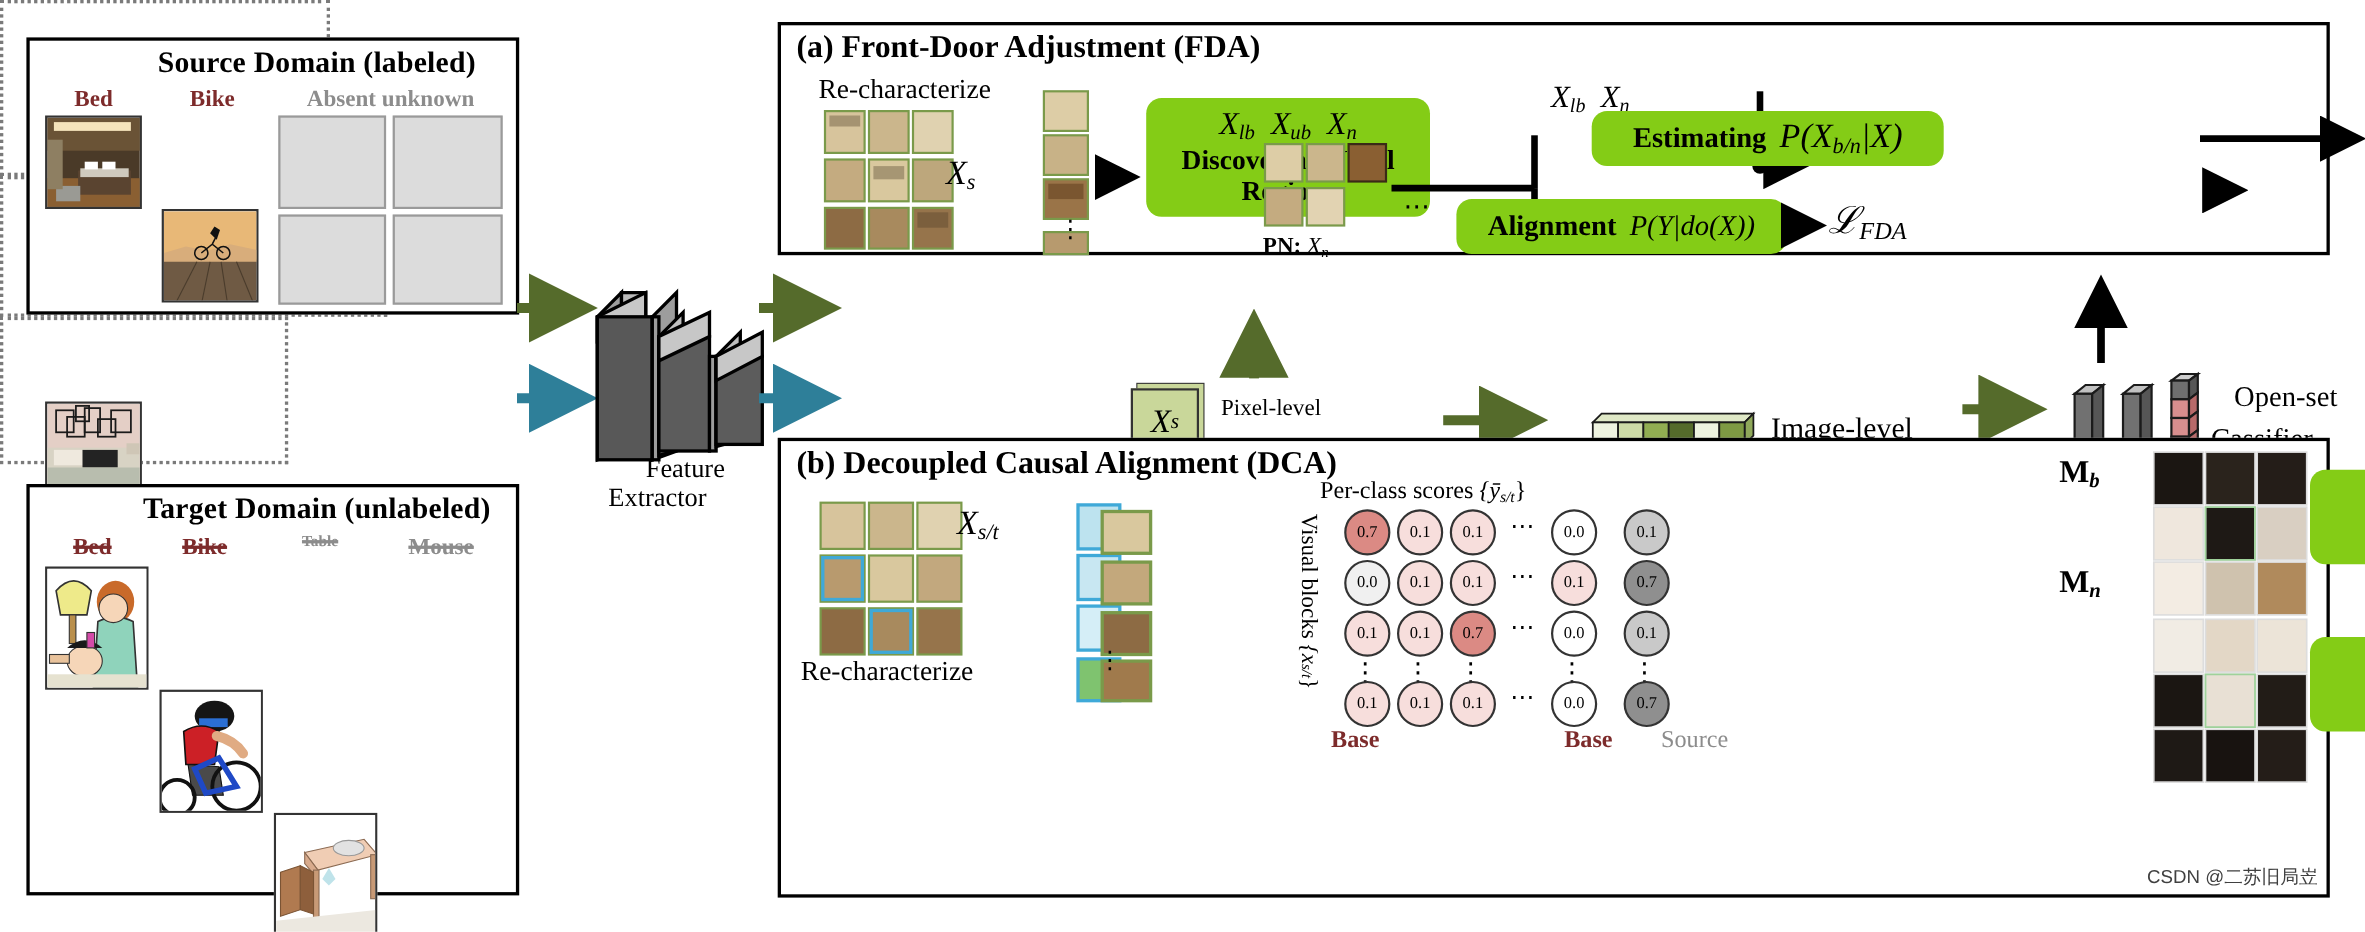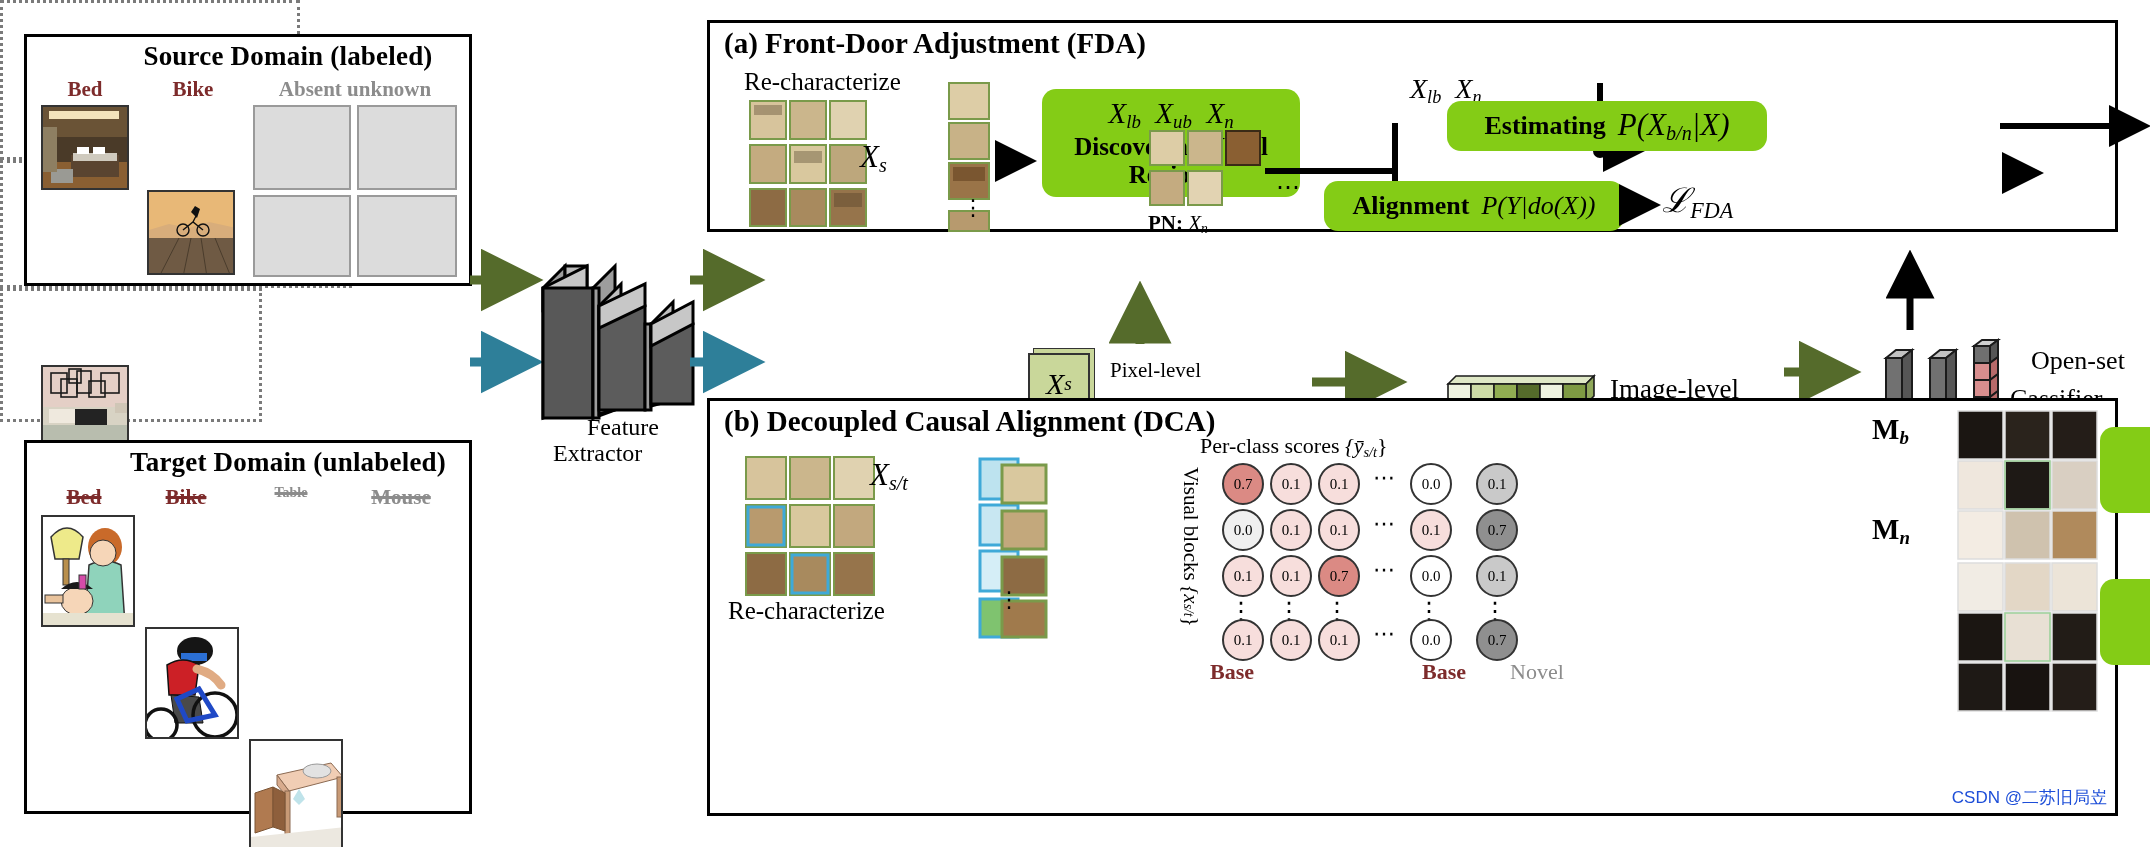--- a/index.html
+++ b/index.html
@@ -18,21 +18,21 @@
            align-items:center;justify-content:center;text-align:center;font-weight:bold;}
   .dotbox{box-sizing:border-box;border:3px dotted #7a7a7a;background:transparent;}
   .math{font-family:"Liberation Serif",serif;font-style:italic;}
   .sub{font-size:.65em;font-style:italic;vertical-align:-.25em;text-align:right;}
   .cell{box-sizing:border-box;border:2px solid #333;}
   svg{overflow:visible;}
   .circ{border:2px solid #aaa;border-radius:50%;display:flex;align-items:center;
         justify-content:center;font-weight:bold;font-style:italic;background:#fff;}
   .scorecirc{border:2px solid #333;border-radius:50%;display:flex;align-items:center;
              justify-content:center;font-size:15px;font-family:"Liberation Serif",serif;}
-  .wm{color:#1d4ed8;font-size:17px;font-family:"Liberation Sans",sans-serif;}
+  .wm{color:#404040;font-size:17px;font-family:"Liberation Sans",sans-serif;}
   .vert{writing-mode:vertical-rl;}
 </style>
 </head>
 <body>
 
 <div class="panel" style="left:24px;top:34px;width:448px;height:252px;">
   <div class="ttl" style="position:absolute;left:0;top:4px;width:100%;font-size:27px;">Source Domain (labeled)</div>
 
   <div class="cls-lbl maroon" style="position:absolute;left:12px;top:40px;width:92px;font-size:21px;">Bed</div>
   <div class="cls-lbl maroon" style="position:absolute;left:120px;top:40px;width:92px;font-size:21px;">Bike</div>
@@ -513,21 +513,21 @@
     <div class="scorecirc" style="position:absolute;left:48px;top:156px;width:38px;height:38px;background:#f7dedc;">0.1</div>
     <div class="scorecirc" style="position:absolute;left:96px;top:156px;width:38px;height:38px;background:#f7dedc;">0.1</div>
     <div style="position:absolute;left:142px;top:158px;width:40px;text-align:center;font-size:22px;">⋯</div>
     <div class="scorecirc" style="position:absolute;left:188px;top:156px;width:38px;height:38px;background:#fff;">0.0</div>
     <div class="scorecirc" style="position:absolute;left:254px;top:156px;width:38px;height:38px;background:#8f8f8f;">0.7</div>
   </div>
 
   <div class="maroon" style="position:absolute;left:500px;top:258px;font-size:22px;font-weight:bold;">Base</div>
 
   <div class="maroon" style="position:absolute;left:712px;top:258px;font-size:22px;font-weight:bold;">Base</div>
-  <div class="grey" style="position:absolute;left:800px;top:258px;font-size:22px;">Novel</div>
+  <div class="grey" style="position:absolute;left:800px;top:258px;font-size:22px;">Source</div>
 
   <div class="math" style="position:absolute;left:1162px;top:12px;font-size:29px;font-weight:bold;font-style:normal;">
     <span>M</span><span class="sub">b</span>
   </div>
   <div class="math" style="position:absolute;left:1162px;top:112px;font-size:29px;font-weight:bold;font-style:normal;">
     <span>M</span><span class="sub">n</span>
   </div>
 
   <div style="position:absolute;left:1248px;top:10px;width:140px;height:148px;">
     <svg width="140" height="148" viewBox="0 0 140 148">

